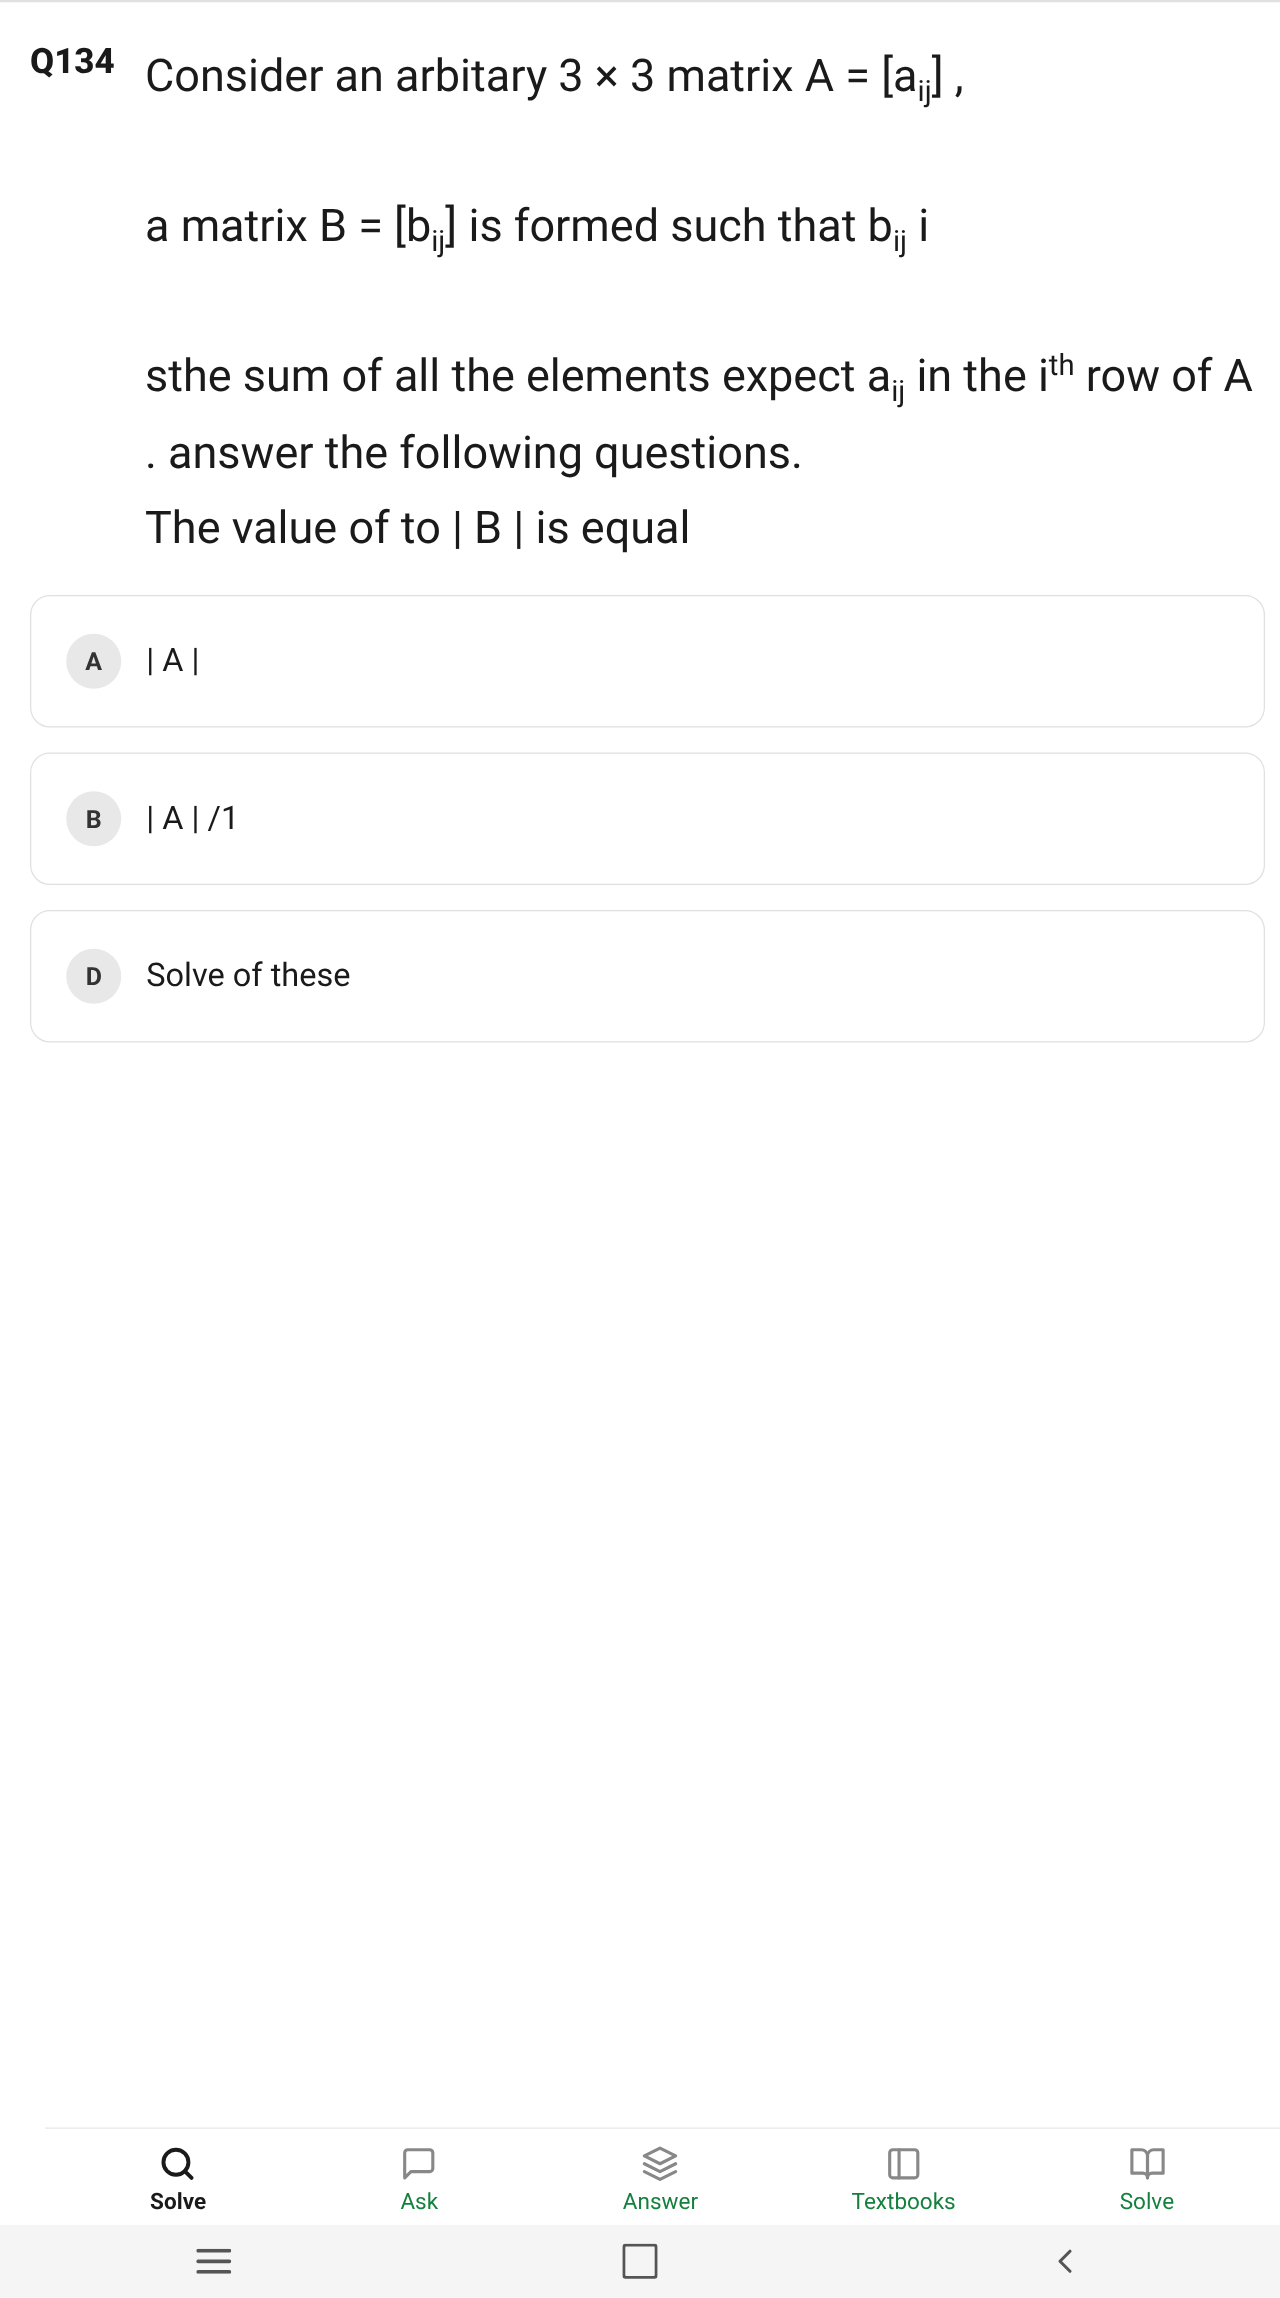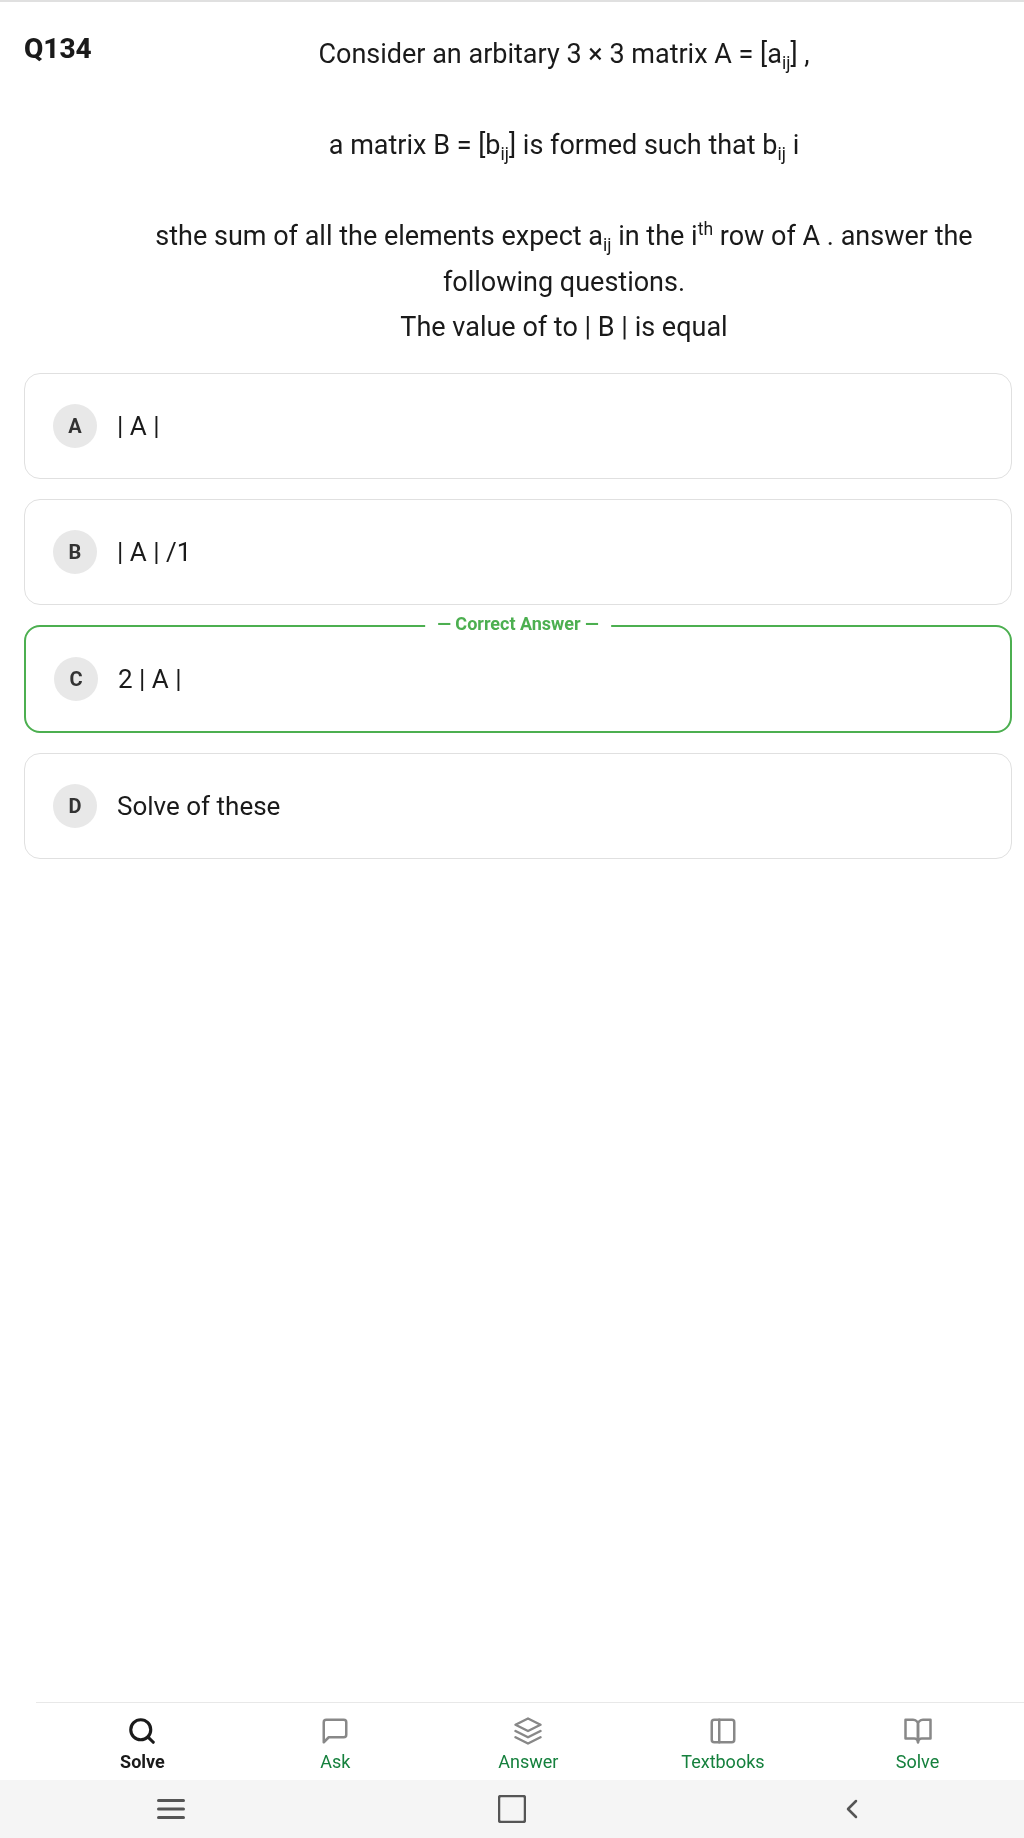--- a/index.html
+++ b/index.html
@@ -32,24 +32,23 @@
     }
 
     .question-number {
       font-size: 28px;
       font-weight: 800;
       color: #1a1a1a;
       min-width: 80px;
     }
 
     .question-text {
-      font-size: 27px;
+      font-size: 36px;
       line-height: 1.65;
       color: #1a1a1a;
-      text-align: center;
     }
 
     sub, sup {
       font-size: 0.65em;
     }
 
     .answer-options {
       display: flex;
       flex-direction: column;
       gap: 20px;
@@ -197,25 +196,20 @@
     <div class="option-card">
       <div class="option-badge">A</div>
       <div class="option-text">| A |</div>
     </div>
 
     <div class="option-card">
       <div class="option-badge">B</div>
       <div class="option-text">| A | /1</div>
     </div>
 
-    <div class="option-card correct">
-      <div class="correct-label">— Correct Answer —</div>
-      <div class="option-badge">C</div>
-      <div class="option-text">2 | A |</div>
-    </div>
 
     <div class="option-card">
       <div class="option-badge">D</div>
       <div class="option-text">Solve of these</div>
     </div>
 
   </div>
 </div>
 
 <div class="bottom-nav">

